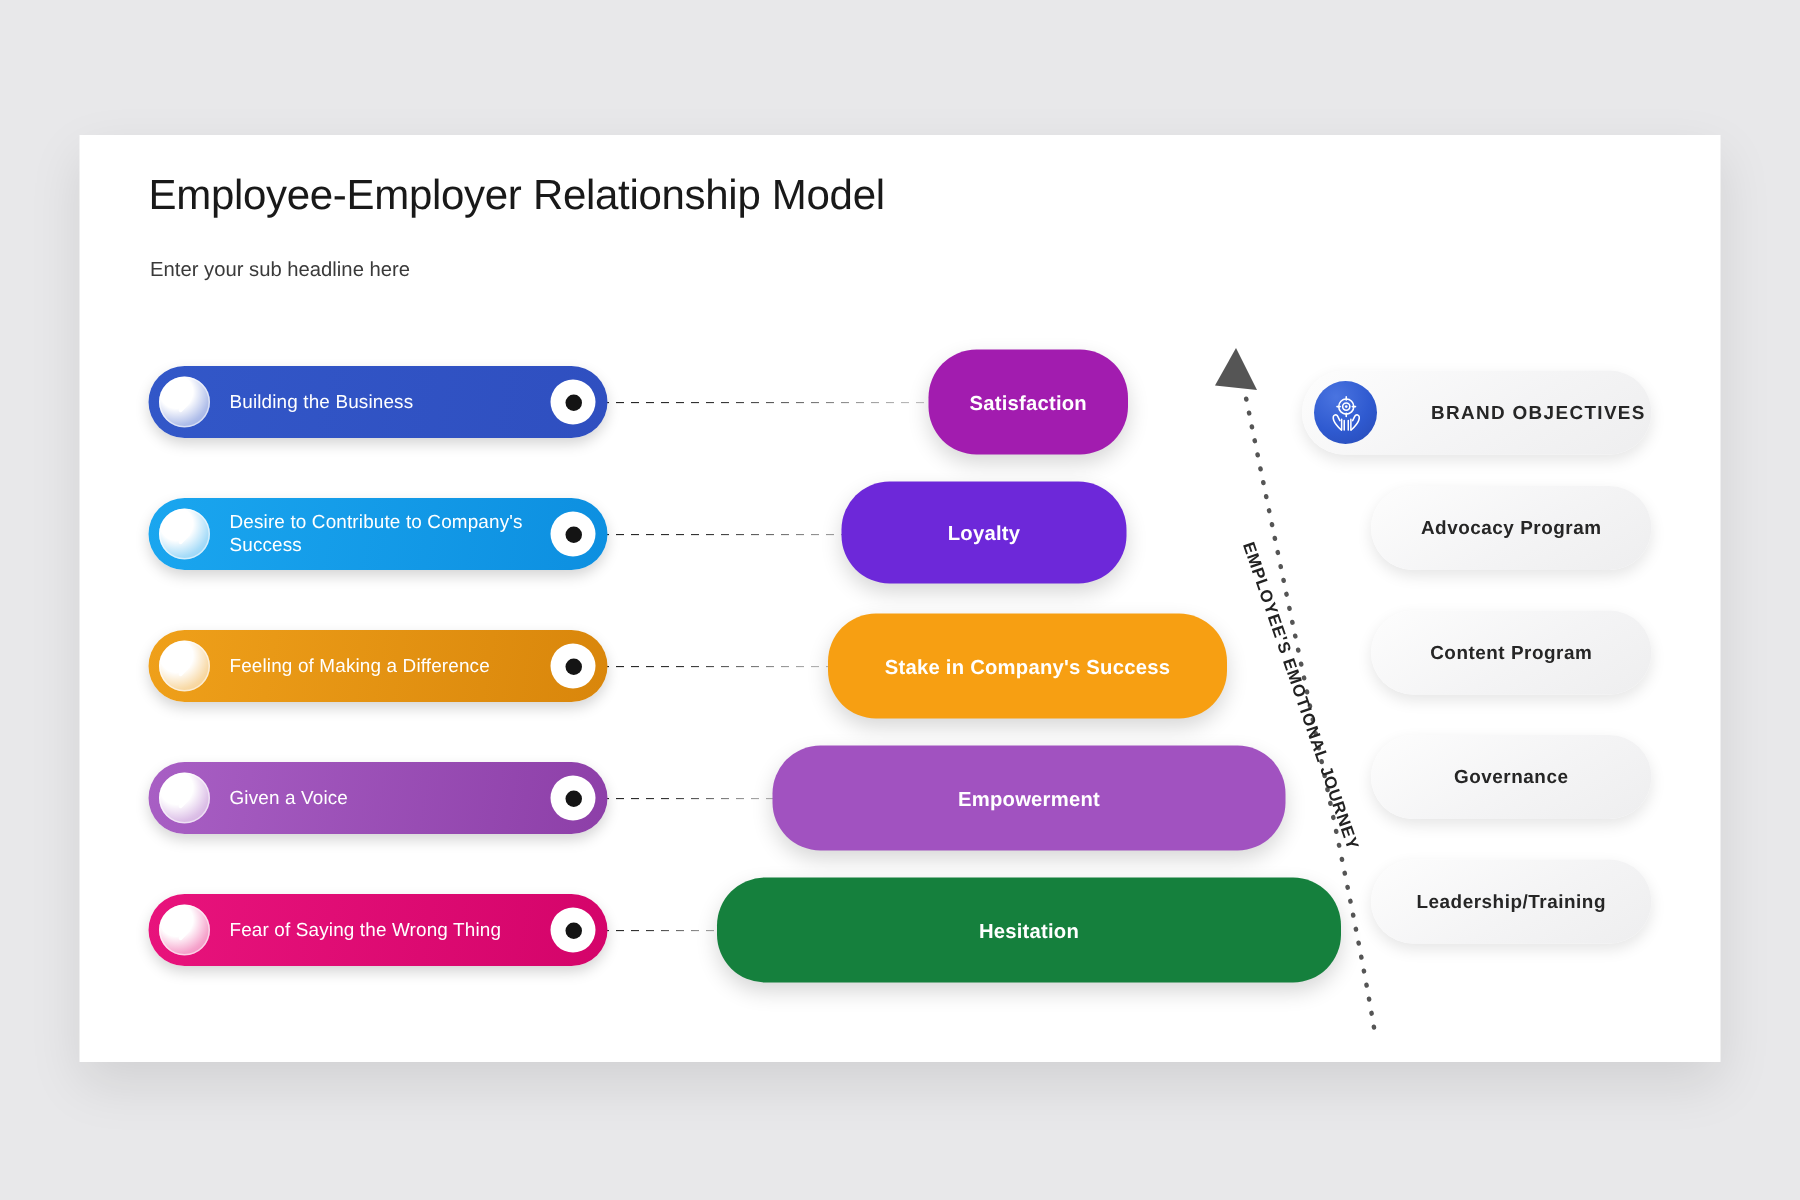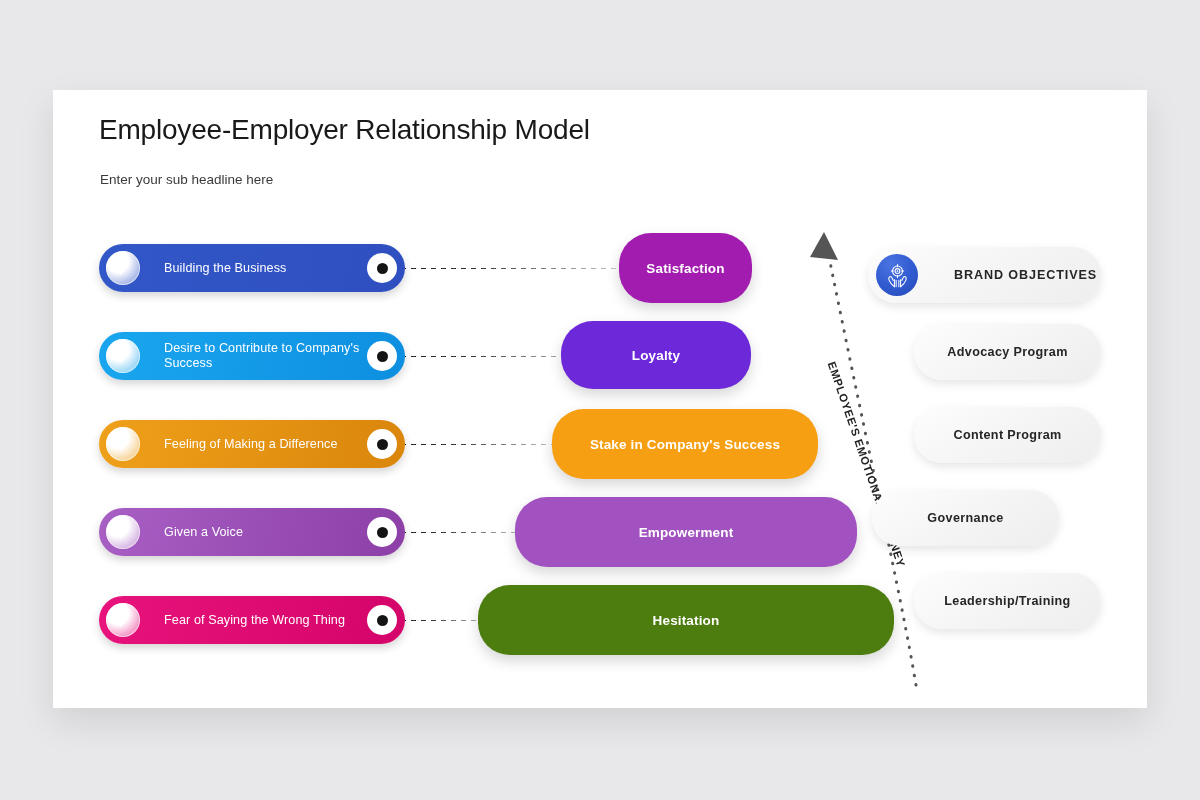--- a/index.html
+++ b/index.html
@@ -44,21 +44,21 @@
     width:34px; height:34px; margin-left:7px;
     border-radius:50%;
     flex:0 0 auto;
     display:flex; align-items:center; justify-content:center;
     background:radial-gradient(circle at 34% 30%, #ffffff 0%, #ffffff 34%, rgba(255,255,255,.62) 68%, rgba(255,255,255,.42) 100%);
     box-shadow:inset 0 0 0 1px rgba(255,255,255,.55);
   }
   .pill-chevron svg{ display:block; }
   .pill-label{
     flex:1 1 auto;
-    margin-left:24px; margin-right:42px;
+    margin-left:13px; margin-right:42px;
     color:#ffffff;
     font-size:12.6px; font-weight:400;
     line-height:15px;
     letter-spacing:.1px;
   }
   .pill-dot{
     position:absolute; right:8px; top:50%;
     transform:translateY(-50%);
     width:30px; height:30px; border-radius:50%;
     background:#ffffff;
@@ -208,21 +208,21 @@
   </div>
   <div class="center-block" id="center-block-1" style="left: 508px; top: 231px; width: 190px; height: 68px; background: #6d28d9;">
     <span>Loyalty</span>
   </div>
   <div class="center-block" id="center-block-2" style="left: 499px; top: 319px; width: 266px; height: 70px; background: rgb(247, 159, 18);">
     <span>Stake in Company's Success</span>
   </div>
   <div class="center-block" id="center-block-3" style="left: 462px; top: 407px; width: 342px; height: 70px; background: rgb(161, 82, 192);">
     <span>Empowerment</span>
   </div>
-  <div class="center-block" id="center-block-4" style="left: 425px; top: 495px; width: 416px; height: 70px; background: #4d7c0f;">
+  <div class="center-block" id="center-block-4" style="left: 425px; top: 495px; width: 416px; height: 70px; background: #15803d;">
     <span>Hesitation</span>
   </div>
 
   <svg id="journey-arrow" viewBox="0 0 190 470">
     <path d="M128 455 C 112 360, 82 230, 40 22" fill="none" stroke="#555555" stroke-width="3" stroke-linecap="round" stroke-dasharray="0.5 9"></path>
     <path d="M36 2 L50 30 L22 27 Z" fill="#555555"></path>
   </svg>
   <div id="journey-label">EMPLOYEE'S EMOTIONAL JOURNEY</div>
 
   <div class="right-item" id="right-item-0" style="left:815px; top:157px; width:233px;">
@@ -239,20 +239,20 @@
     </span>
     <span class="ri-label">BRAND OBJECTIVES</span>
   </div>
 
   <div class="right-item" id="right-item-1" style="left:861px; top:234px; width:187px;">
     <span class="ri-label">Advocacy Program</span>
   </div>
   <div class="right-item" id="right-item-2" style="left:861px; top:317px; width:187px;">
     <span class="ri-label">Content Program</span>
   </div>
-  <div class="right-item" id="right-item-3" style="left:819px; top:400px; width:187px;">
+  <div class="right-item" id="right-item-3" style="left:861px; top:400px; width:187px;">
     <span class="ri-label">Governance</span>
   </div>
   <div class="right-item" id="right-item-4" style="left:861px; top:483px; width:187px;">
     <span class="ri-label">Leadership/Training</span>
   </div>
 
 </div>
 
 </body></html>

